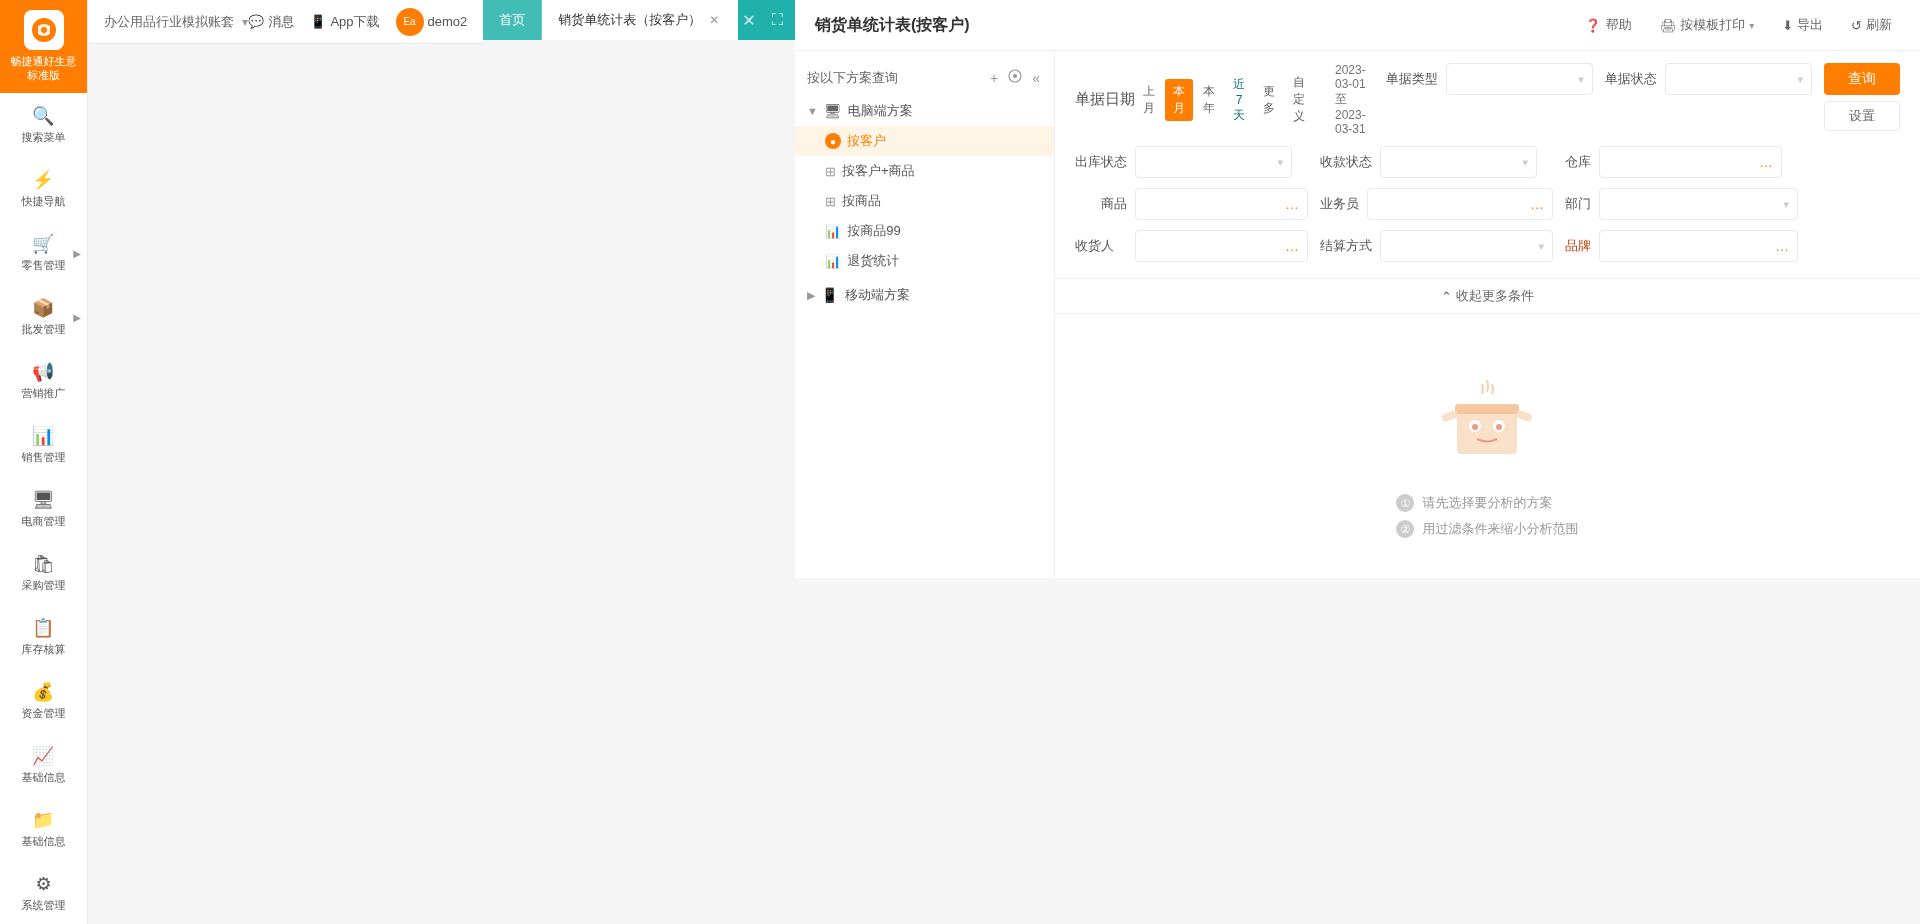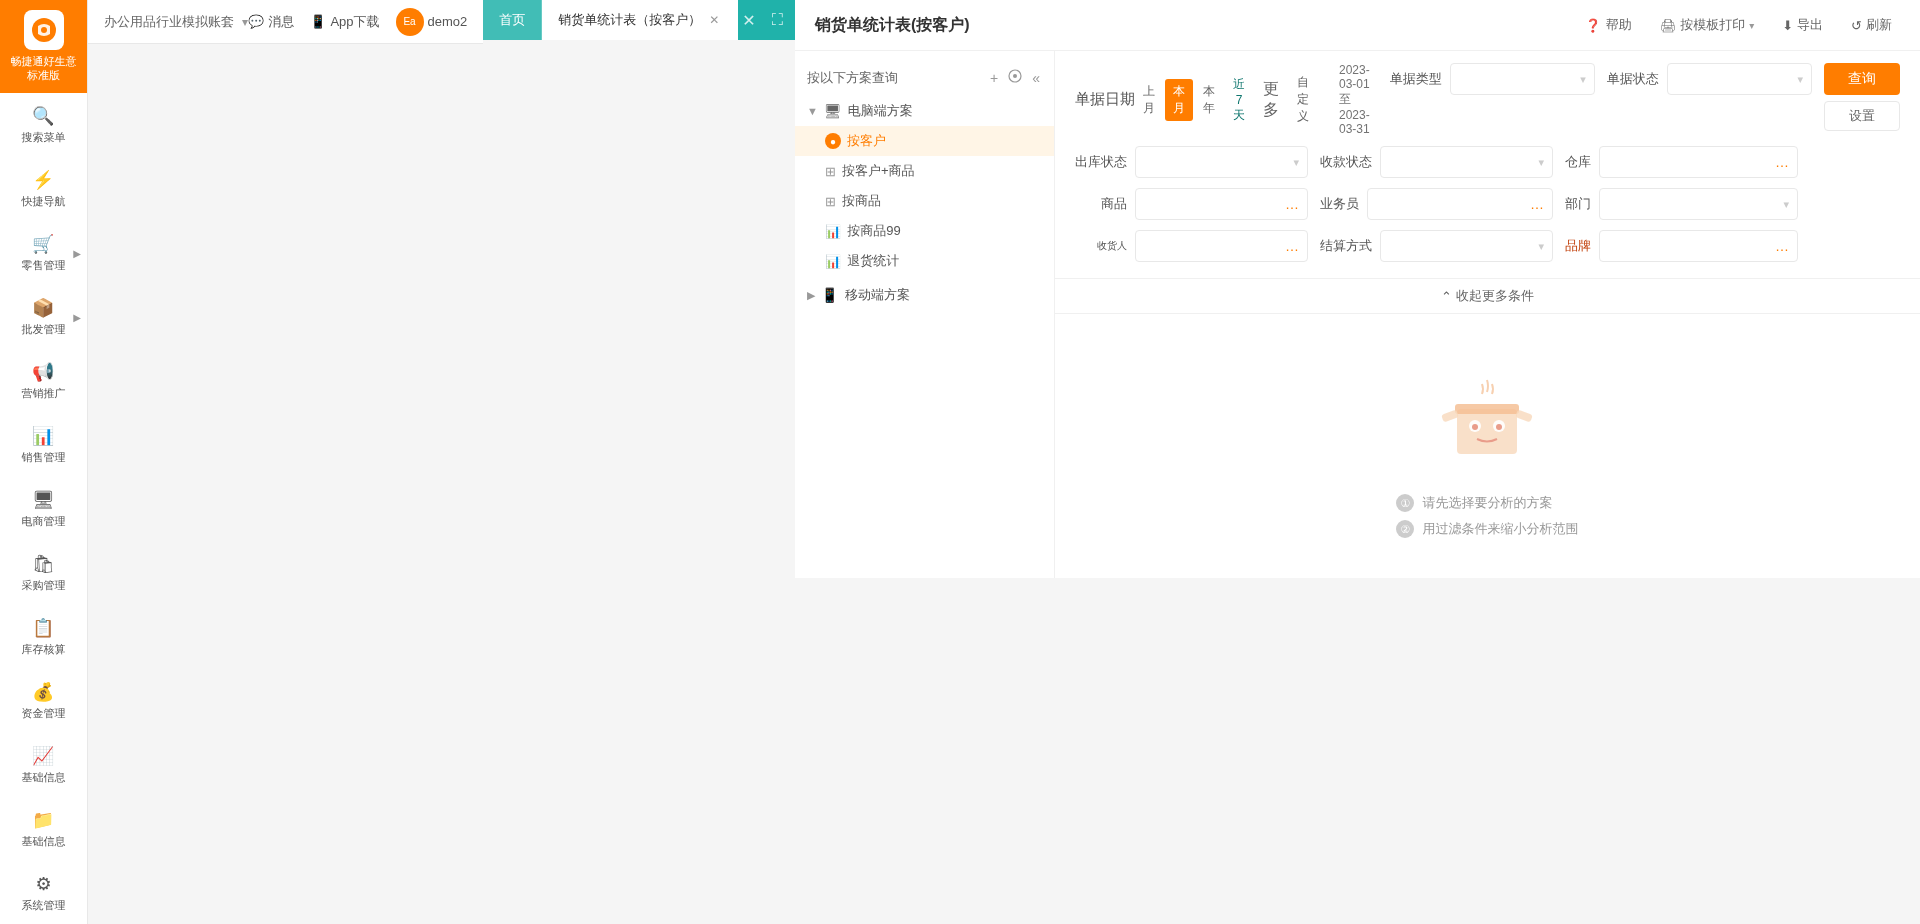--- a/index.html
+++ b/index.html
@@ -280,21 +280,21 @@
         <div class="filter-bar">
 
           <div style="display:flex; align-items:flex-start; gap:12px; margin-bottom:10px; position:relative;">
             <div style="display:flex; align-items:center; gap:8px; flex:1;">
               <span style="font-size:15px;color:#555;white-space:nowrap;min-width:52px;text-align:right;">单据日期</span>
               <div style="display:flex; align-items:center; gap:2px; flex-wrap:nowrap;">
                 <button style="padding:4px 8px;font-size:12px;color:#666;cursor:pointer;border:none;background:none;border-radius:3px;">上月</button>
                 <button style="padding:4px 8px;font-size:12px;color:#fff;cursor:pointer;border:none;background:#ff7d00;border-radius:3px;">本月</button>
                 <button style="padding:4px 8px;font-size:12px;color:#666;cursor:pointer;border:none;background:none;border-radius:3px;">本年</button>
                 <button style="padding:4px 8px;font-size:12px;color:#0f766e;cursor:pointer;border:none;background:none;border-radius:3px;">近7天</button>
-                <button style="padding:4px 8px;font-size:16px;color:#666;cursor:pointer;border:none;background:none;border-radius:3px;">更多</button>
+                <button style="padding:4px 8px;font-size:12px;color:#666;cursor:pointer;border:none;background:none;border-radius:3px;">更多</button>
                 <button style="padding:4px 8px;font-size:12px;color:#666;cursor:pointer;border:none;background:none;border-radius:3px;">自定义</button>
                 <span style="font-size:12px;color:#737373;margin-left:20px;">2023-03-01 至 2023-03-31</span>
               </div>
             </div>
 
             <div style="display:flex;align-items:center;gap:8px;flex:1;">
               <span style="font-size:13px;color:#555;white-space:nowrap;">单据类型</span>
               <div style="flex:1;border:1px solid #e8e8e8;border-radius:4px;padding:5px 8px;display:flex;align-items:center;justify-content:space-between;height:32px;cursor:pointer;">
                 <span style="color:#bbb;"></span>
                 <span style="color:#ccc;font-size:11px;">▾</span>
@@ -308,21 +308,21 @@
                 <span style="color:#ccc;font-size:11px;">▾</span>
               </div>
             </div>
 
             <div style="display:flex;flex-direction:column;gap:6px;flex-shrink:0;">
               <button style="background:#ff7d00;color:#fff;border:none;border-radius:4px;padding:7px 24px;font-size:14px;cursor:pointer;">查询</button>
               <button style="background:#fff;color:#666;border:1px solid #e8e8e8;border-radius:4px;padding:5px 24px;font-size:13px;cursor:pointer;">设置</button>
             </div>
           </div>
 
-          <div style="display:flex;align-items:flex-end;gap:12px;margin-bottom:10px;">
+          <div style="display:flex;align-items:flex-end;gap:28px;margin-bottom:10px;">
             <div style="display:flex;align-items:center;gap:8px;flex:1;">
               <span style="font-size:13px;color:#555;white-space:nowrap;min-width:52px;text-align:right;">出库状态</span>
               <div style="flex:1;border:1px solid #e8e8e8;border-radius:4px;padding:5px 8px;display:flex;align-items:center;justify-content:space-between;height:32px;cursor:pointer;">
                 <span style="color:#bbb;"></span>
                 <span style="color:#ccc;font-size:11px;">▾</span>
               </div>
             </div>
             <div style="display:flex;align-items:center;gap:8px;flex:1;">
               <span style="font-size:13px;color:#555;white-space:nowrap;">收款状态</span>
               <div style="flex:1;border:1px solid #e8e8e8;border-radius:4px;padding:5px 8px;display:flex;align-items:center;justify-content:space-between;height:32px;cursor:pointer;">
@@ -361,21 +361,21 @@
               <div style="flex:1;border:1px solid #e8e8e8;border-radius:4px;padding:5px 8px;display:flex;align-items:center;justify-content:space-between;height:32px;cursor:pointer;">
                 <span style="color:#bbb;"></span>
                 <span style="color:#ccc;font-size:11px;">▾</span>
               </div>
             </div>
             <div style="width:90px;flex-shrink:0;"></div>
           </div>
 
           <div style="display:flex;align-items:center;gap:12px;margin-bottom:4px;">
             <div style="display:flex;align-items:center;gap:8px;flex:1;">
-              <span style="font-size:10px;color:#555;white-space:nowrap;min-width:52px;text-align:right;">收货人</span>
+              <span style="font-size:13px;color:#555;white-space:nowrap;min-width:52px;">收货人</span>
               <div style="flex:1;border:1px solid #e8e8e8;border-radius:4px;padding:5px 8px;display:flex;align-items:center;justify-content:space-between;height:32px;cursor:pointer;">
                 <span style="color:#bbb;"></span>
                 <span style="color:#ff7d00;font-size:14px;">…</span>
               </div>
             </div>
             <div style="display:flex;align-items:center;gap:8px;flex:1;">
               <span style="font-size:13px;color:#555;white-space:nowrap;">结算方式</span>
               <div style="flex:1;border:1px solid #e8e8e8;border-radius:4px;padding:5px 8px;display:flex;align-items:center;justify-content:space-between;height:32px;cursor:pointer;">
                 <span style="color:#bbb;"></span>
                 <span style="color:#ccc;font-size:11px;">▾</span>

